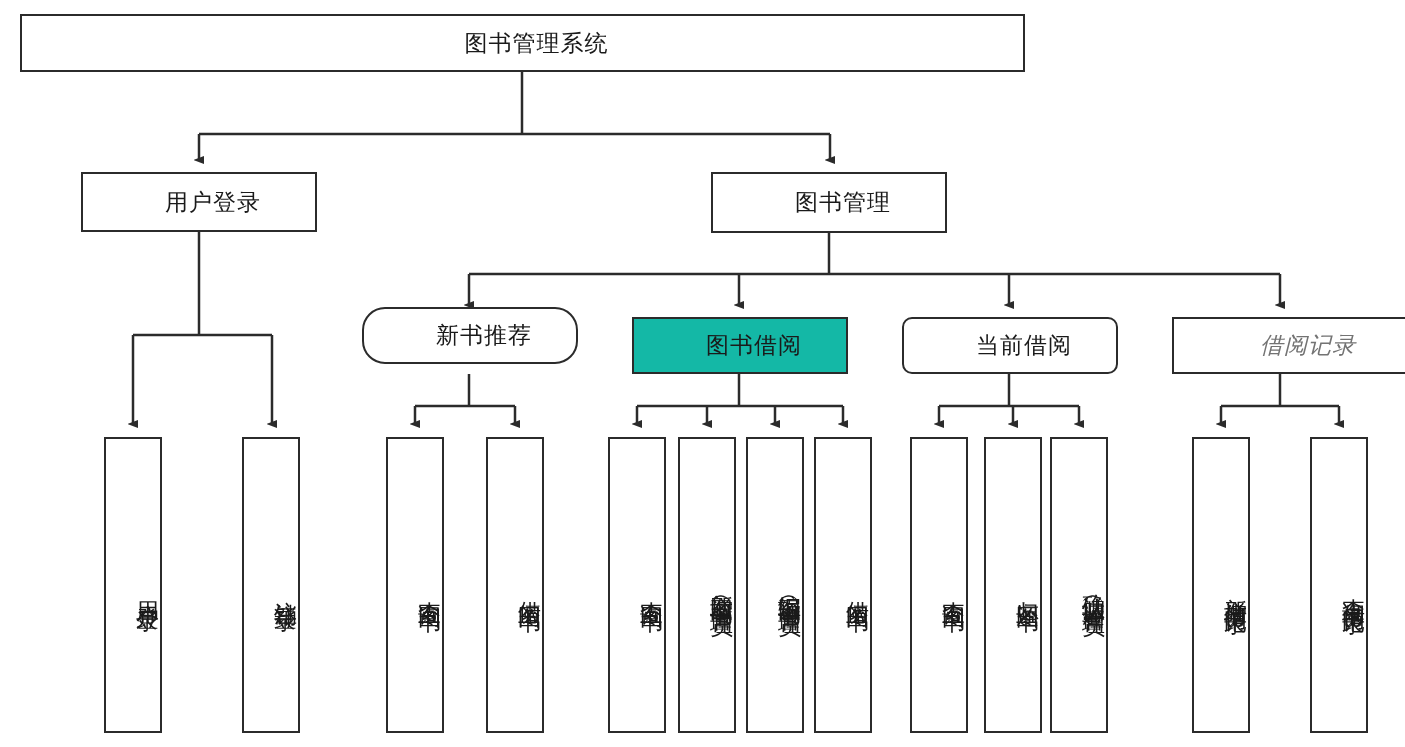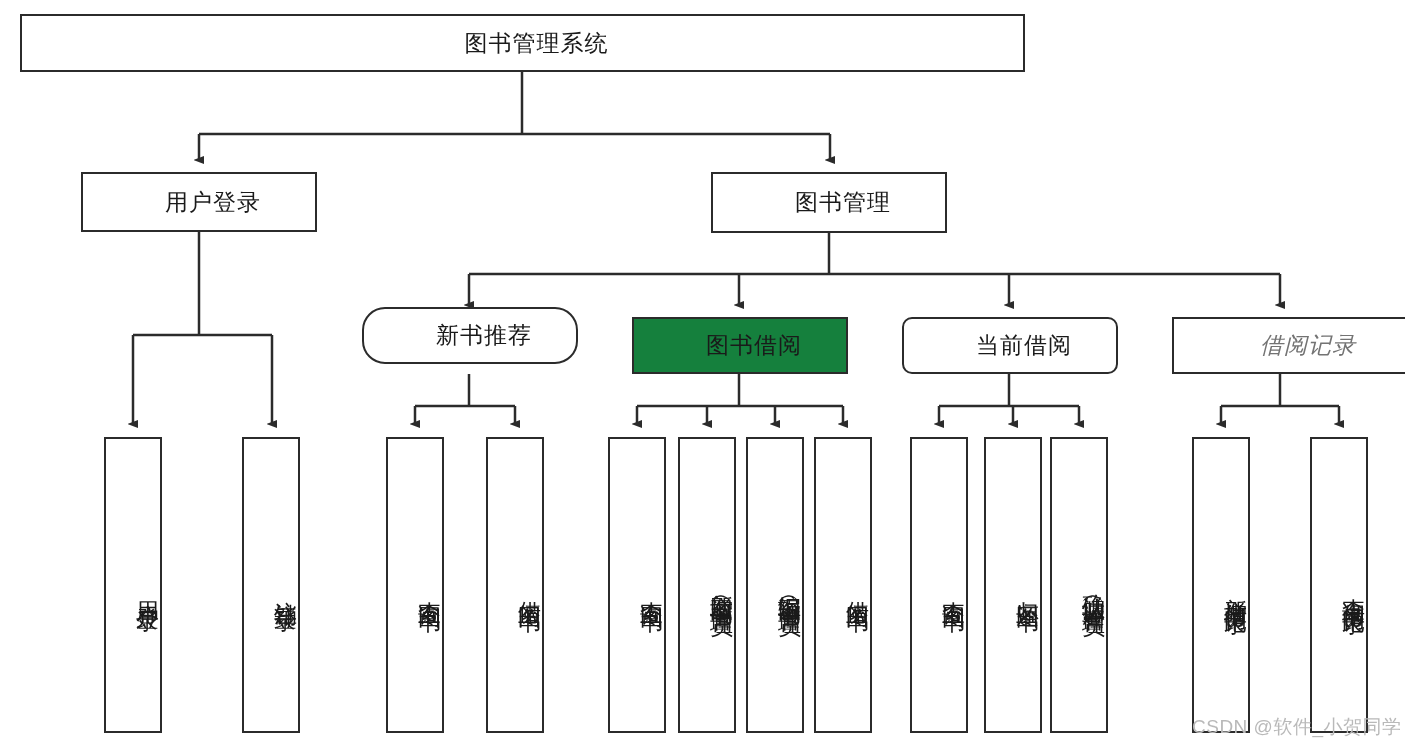--- a/index.html
+++ b/index.html
@@ -125,21 +125,21 @@
       </div>
       <div class="node horizontal" style="left: 81px; top: 172px; width: 236px; height: 60px; border-color: rgb(43, 43, 43); background: rgb(255, 255, 255); color: rgb(26, 26, 26);">
         <span>用户登录</span>
       </div>
       <div class="node horizontal" style="left: 711px; top: 172px; width: 236px; height: 61px; border-color: rgb(43, 43, 43); background: rgb(255, 255, 255); color: rgb(26, 26, 26);">
         <span>图书管理</span>
       </div>
       <div class="node horizontal" style="left: 362px; top: 307px; width: 216px; height: 57px; border-color: rgb(43, 43, 43); background: rgb(255, 255, 255); color: rgb(26, 26, 26); border-radius: 23px;">
         <span>新书推荐</span>
       </div>
-      <div class="node horizontal" style="left: 632px; top: 317px; width: 216px; height: 57px; border-color: rgb(43, 43, 43); background: #15803d; color: rgb(26, 26, 26);">
+      <div class="node horizontal" style="left: 632px; top: 317px; width: 216px; height: 57px; border-color: rgb(43, 43, 43); background: #14b8a6; color: rgb(26, 26, 26);">
         <span>图书借阅</span>
       </div>
       <div class="node horizontal" style="left: 902px; top: 317px; width: 216px; height: 57px; border-color: rgb(43, 43, 43); background: rgb(255, 255, 255); color: rgb(26, 26, 26); border-radius: 10px;">
         <span>当前借阅</span>
       </div>
       <div class="node horizontal" style="left: 1172px; top: 317px; width: 244px; height: 57px; border-color: rgb(43, 43, 43); background: rgb(255, 255, 255); color: #737373; font-style: italic;">
         <span>借阅记录</span>
       </div>
       <div class="node vertical" style="left: 104px; top: 437px; width: 58px; height: 296px; border-color: rgb(43, 43, 43); background: rgb(255, 255, 255); color: rgb(26, 26, 26);">
         <span class="vtext">用户登录</span>
@@ -175,15 +175,14 @@
         <span class="vtext">确认归还（管理员）</span>
       </div>
       <div class="node vertical" style="left: 1192px; top: 437px; width: 58px; height: 296px; border-color: rgb(43, 43, 43); background: rgb(255, 255, 255); color: rgb(26, 26, 26);">
         <span class="vtext">新增借阅记录</span>
       </div>
       <div class="node vertical" style="left: 1310px; top: 437px; width: 58px; height: 296px; border-color: rgb(43, 43, 43); background: rgb(255, 255, 255); color: rgb(26, 26, 26);">
         <span class="vtext">查询借阅记录</span>
       </div>
     </div>
 
-  <div class="watermark" style="left: 1192px; top: 714px; color: rgb(185, 185, 185);">CSDN @软件_小贺同学</div>
 
 </div>
 
 </body></html>

